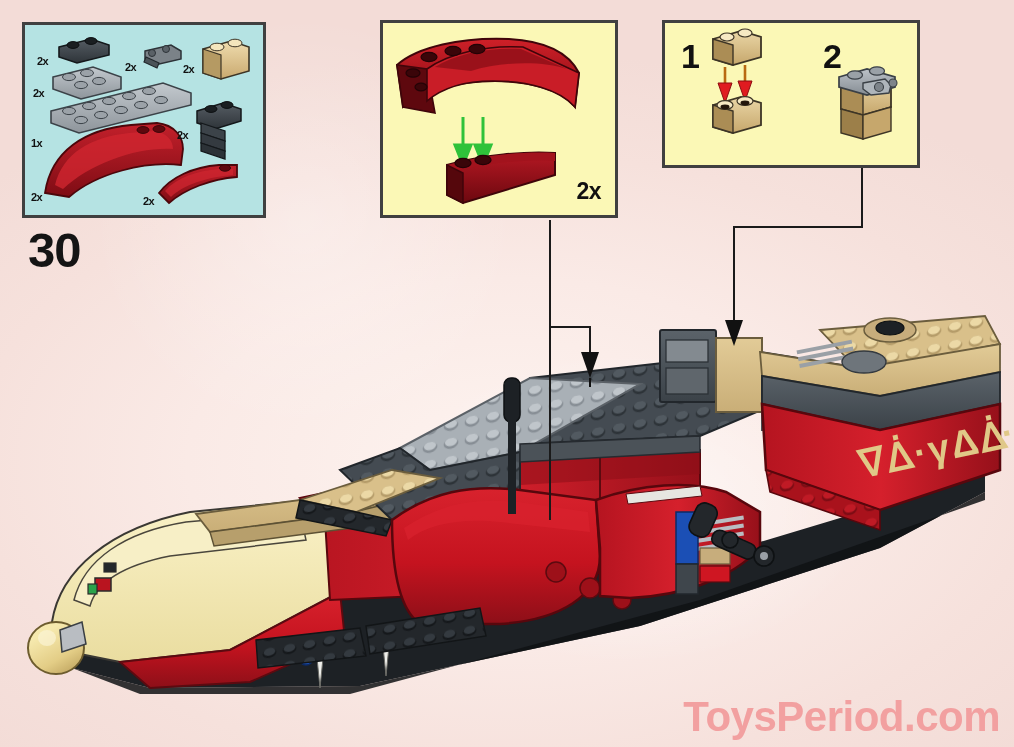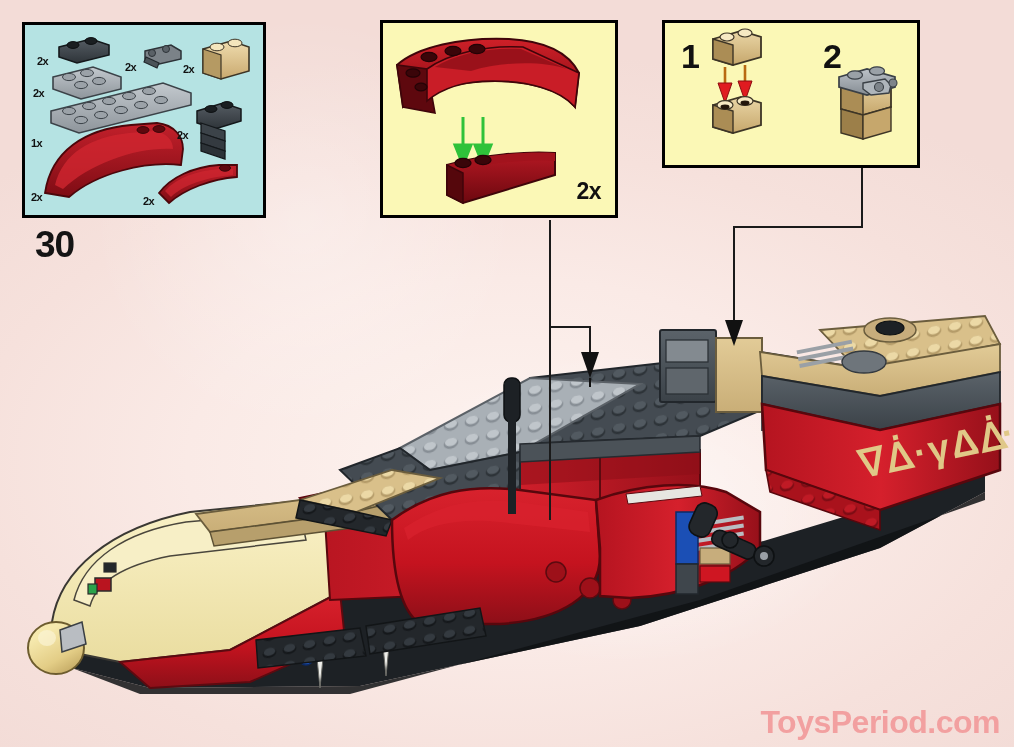--- a/index.html
+++ b/index.html
@@ -29,21 +29,21 @@
     inset: 0;
     background:
       radial-gradient(ellipse 34% 30% at 62% 68%, rgba(255,255,255,0.55) 0%, rgba(255,255,255,0) 70%),
       radial-gradient(ellipse 30% 40% at 30% 30%, rgba(255,255,255,0.30) 0%, rgba(255,255,255,0) 70%);
   }
 
   
   .callout {
     position: absolute;
     box-sizing: border-box;
-    border: 3px solid #000000;
+    border: 3px solid #404040;
     padding-left: 36px;
   }
   #parts-box {
     left: 22px; top: 22px;
     width: 244px; height: 196px;
     background: #b5e3e3;
   }
   #sub-box-a {
     left: 380px; top: 20px;
     width: 238px; height: 198px;
@@ -69,23 +69,23 @@
     position: absolute;
     font-weight: bold;
     font-size: 34px;
     color: #111111;
     font-family: "Liberation Sans", sans-serif;
   }
 
   
   #step-number {
     position: absolute;
-    left: 35px;
+    left: 28px;
     top: 226px;
-    font-size: 37px;
+    font-size: 49px;
     font-weight: bold;
     color: #141414;
     letter-spacing: -1px;
     line-height: 1;
     font-family: "Liberation Sans", sans-serif;
   }
 
   
   .lead-v, .lead-h {
     position: absolute;
@@ -105,21 +105,21 @@
     width: 2px;
     height: 9px;
     background: #111111;
   }
 
   
   #watermark {
     position: absolute;
     right: 14px;
     bottom: 6px;
-    font-size: 32px;
+    font-size: 42px;
     font-weight: bold;
     color: #f2a0a0;
     letter-spacing: -0.5px;
     font-family: "Liberation Sans", sans-serif;
   }
 
   
   #model {
     position: absolute;
     left: 0; top: 0;

